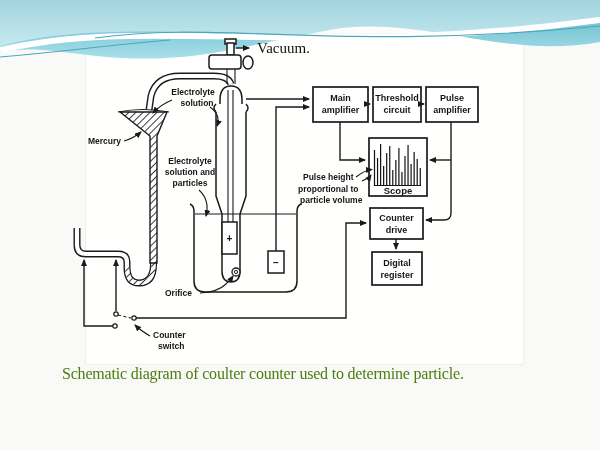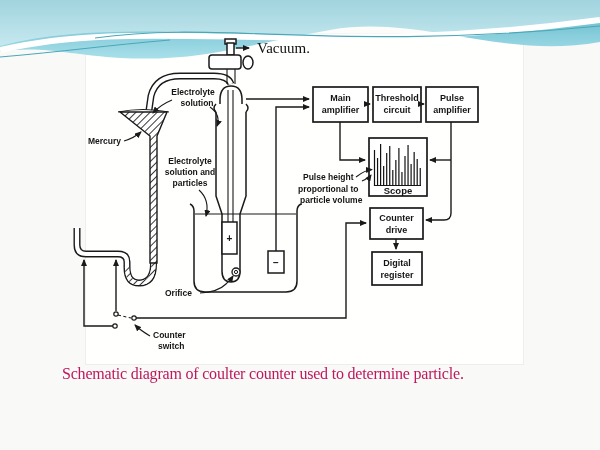--- a/index.html
+++ b/index.html
@@ -204,14 +204,14 @@
       <path class="leader" marker-end="url(#ah)" d="M150,336 Q140,330 135,325" data-name="counter-switch-leader"></path>
 
       <text class="lbl" x="303" y="180" data-name="pulse-height-label-1">Pulse height</text>
       <text class="lbl" x="298" y="191.5" data-name="pulse-height-label-2">proportional to</text>
       <text class="lbl" x="300" y="203" data-name="pulse-height-label-3">particle volume</text>
       <path class="leader" marker-end="url(#ah)" d="M356,177 Q365,170 372,169.5" data-name="pulse-height-leader-1"></path>
       <path class="leader" marker-end="url(#ah)" d="M362,181 Q369,178 371,175" data-name="pulse-height-leader-2"></path>
     </g>
   </svg>
 
-  <div id="caption" data-name="caption" style="color: #be185d;">Schematic diagram of coulter counter used to determine particle.</div>
+  <div id="caption" data-name="caption" style="color: #4d7c0f;">Schematic diagram of coulter counter used to determine particle.</div>
 </div>
 
 </body></html>

